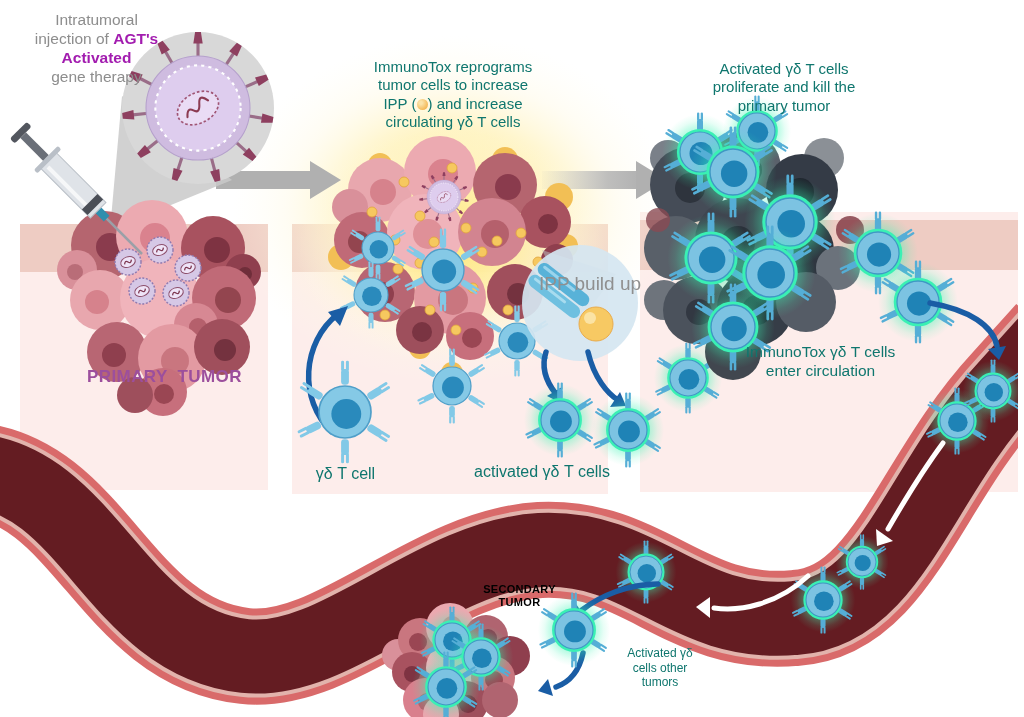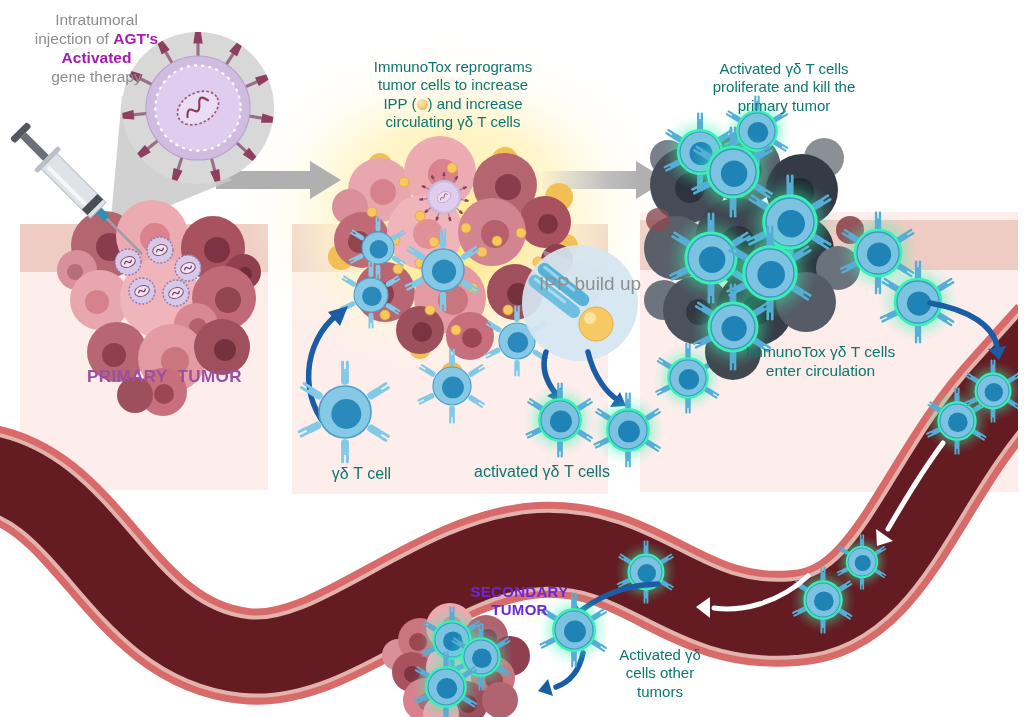--- a/index.html
+++ b/index.html
@@ -5,21 +5,21 @@
   html,body{margin:0;padding:0;background:#fff;}
   .canvas{position:relative;width:1018px;height:717px;background:#ffffff;overflow:hidden;
           font-family:Liberation Sans, sans-serif;}
   .canvas svg{position:absolute;left:0;top:0;}
   .lbl{position:absolute;text-align:center;color:#0f766e;line-height:1.22;}
   .lbl .b,.lbl.b{font-weight:bold;color:#a21caf;}
   .intro{font-size:15.5px;line-height:19px;color:#8d8d8d;}
   .cap{font-size:15px;}
   .small-lbl{font-size:16px;}
   .purple{color:#9c4f9d;font-weight:bold;font-size:17px;letter-spacing:.4px;white-space:pre-wrap;}
-  .purple2{color:#6d28d9;font-weight:bold;font-size:15px;letter-spacing:.3px;}
+  .purple2{color:#000000;font-weight:bold;font-size:11px;letter-spacing:.3px;}
   .ipp-dot{display:inline-block;width:11px;height:11px;border-radius:50%;vertical-align:-1px;
            background:radial-gradient(circle at 35% 35%, #fbe3a8 15%, #f2ae45 85%);}
 </style>
 </head>
 <body>
 
 <div class="canvas">
 
 <svg width="1024" height="717" viewBox="0 0 1024 717">
   <defs>
@@ -391,35 +391,35 @@
   </div>
 
   <div class="lbl cap" style="left:670px;top:60px;width:228px;">
     <div>Activated γδ T cells</div>
     <div>proliferate and kill the</div>
     <div>primary tumor</div>
   </div>
 
   <div class="lbl" style="left:525px;top:272px;width:130px;font-size:19px;color:#8f8f8f;">IPP build up</div>
 
-  <div class="lbl small-lbl" style="left:314px;top:464px;width:95px;">γδ T cell</div>
+  <div class="lbl small-lbl" style="left:298px;top:464px;width:95px;">γδ T cell</div>
 
   <div class="lbl small-lbl" style="left:452px;top:462px;width:180px;">activated γδ T cells</div>
 
   <div class="lbl" style="left:733px;top:343px;width:175px;font-size:15.5px;">
     <div>ImmunoTox γδ T cells</div>
     <div>enter circulation</div>
   </div>
 
   <div class="lbl purple" style="left:72px;top:367px;width:185px;">PRIMARY  TUMOR</div>
 
   <div class="lbl purple2" style="left:457px;top:583px;width:125px;">
     <div>SECONDARY</div>
     <div>TUMOR</div>
   </div>
 
-  <div class="lbl" style="left:601px;top:646px;width:118px;font-size:15px;">
+  <div class="lbl" style="left:601px;top:646px;width:118px;font-size:12px;">
     <div>Activated γδ</div>
     <div>cells other</div>
     <div>tumors</div>
   </div>
 
 </div>
 
 </body></html>

